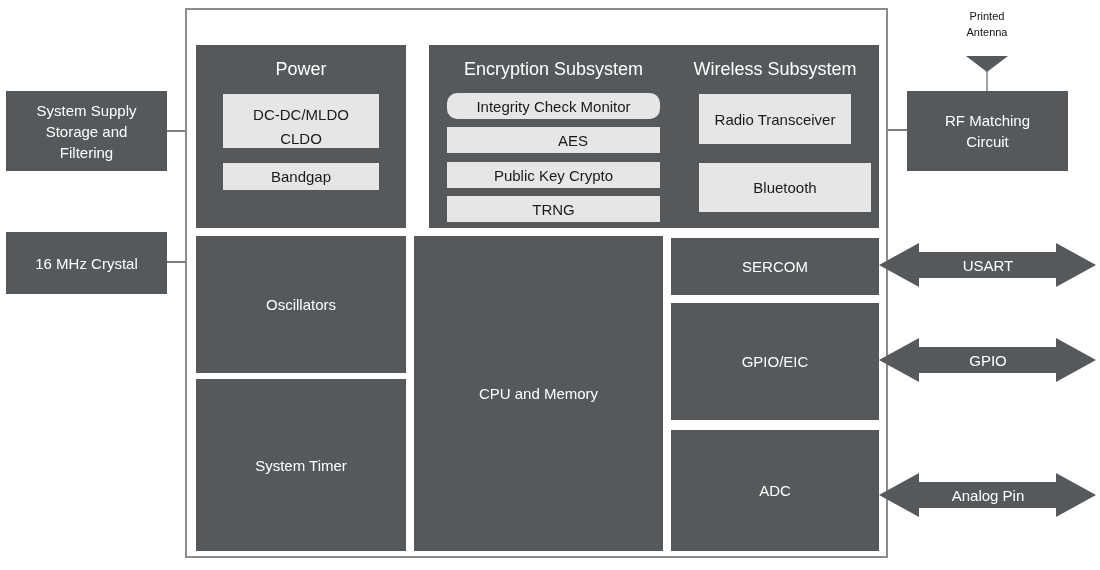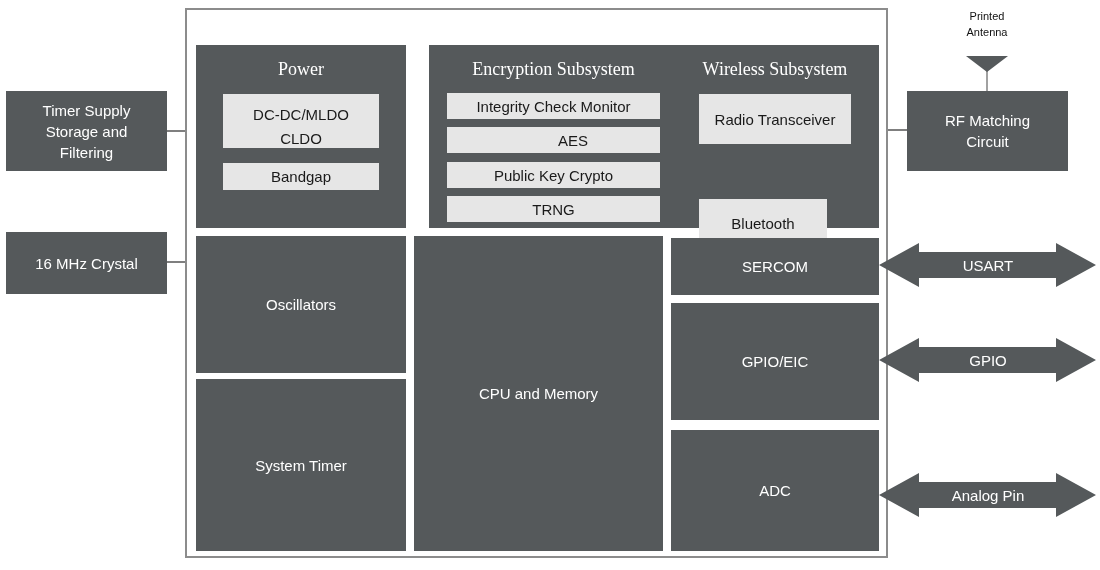--- a/index.html
+++ b/index.html
@@ -14,21 +14,21 @@
     display:flex; align-items:center; justify-content:center;
     text-align:center; font-size:15px; line-height:1.4;
   }
   .prewrap { white-space:pre-line; }
   .outline {
     position:absolute; box-sizing:border-box;
     border:2px solid #8c8c8c; background:#ffffff;
   }
   .col-title {
     position:absolute; top:12px; left:0; right:0;
-    text-align:center; font-size:18px; color:#ffffff;font-family:Liberation Serif, serif;
+    text-align:center; font-size:18px; color:#ffffff;
   }
   .light-item {
     position:absolute; box-sizing:border-box;
     background:#e6e6e6; color:#1a1a1a;
     display:flex; align-items:center; justify-content:center;
     text-align:center; font-size:15px;
   }
   .hline { position:absolute; height:2px; background:#7f7f7f; }
   .antenna-label {
     position:absolute; color:#111111; font-size:11px; line-height:1.45;
@@ -38,51 +38,51 @@
   .arrow-label {
     fill:#ffffff; font-family:"Liberation Sans", sans-serif; font-size:15px;
     text-anchor:middle; dominant-baseline:central;
   }
 </style>
 </head>
 <body>
 
 <div class="stage">
 
-  <div class="dark prewrap" style="left:6px; top:91px; width:161px; height:80px;">Timer Supply
+  <div class="dark prewrap" style="left:6px; top:91px; width:161px; height:80px;">System Supply
 Storage and
 Filtering</div>
 
   <div class="dark" style="left:6px; top:232px; width:161px; height:62px;">16 MHz Crystal</div>
 
   <div class="hline" style="left:167px; top:130px; width:31px;"></div>
   <div class="hline" style="left:167px; top:261px; width:31px;"></div>
   <div class="hline" style="left:876px; top:129px; width:33px;"></div>
 
   <div class="outline" style="left:185px; top:8px; width:703px; height:550px;"></div>
 
   <div class="dark" style="left:196px; top:45px; width:210px; height:183px;">
     <div class="col-title">Power</div>
     <div class="light-item" style="left:27px; top:49px; width:156px; height:40px;">DC-DC/MLDO</div>
     <div class="light-item" style="left:27px; top:84px; width:156px; height:19px;">CLDO</div>
     <div class="light-item" style="left:27px; top:118px; width:156px; height:27px;">Bandgap</div>
   </div>
 
   <div class="dark" style="left:414px; top:45px; width:249px; height:183px;margin-left:15px;">
     <div class="col-title">Encryption Subsystem</div>
-    <div class="light-item" style="left:18px; top:48px; width:213px; height:26px;">Integrity Check Monitor</div>
+    <div class="light-item" style="left:18px; top:48px; width:213px; height:26px;border-radius:10px;">Integrity Check Monitor</div>
     <div class="light-item" style="left:18px; top:82px; width:213px; height:26px;padding-left:39px;">AES</div>
     <div class="light-item" style="left:18px; top:117px; width:213px; height:26px;">Public Key Crypto</div>
     <div class="light-item" style="left:18px; top:151px; width:213px; height:26px;">TRNG</div>
   </div>
 
   <div class="dark" style="left:671px; top:45px; width:208px; height:183px;padding-left:19px;">
     <div class="col-title">Wireless Subsystem</div>
     <div class="light-item" style="left:28px; top:49px; width:152px; height:50px;">Radio Transceiver</div>
-    <div class="light-item" style="left:28px; top:118px; width:128px; height:49px;margin-top:36px;">Bluetooth</div>
+    <div class="light-item" style="left:28px; top:118px; width:172px; height:49px;">Bluetooth</div>
   </div>
 
   <div class="dark" style="left:196px; top:236px; width:210px; height:137px;">Oscillators</div>
 
   <div class="dark" style="left:196px; top:379px; width:210px; height:172px;">System Timer</div>
 
   <div class="dark" style="left:414px; top:236px; width:249px; height:315px;">CPU and Memory</div>
 
   <div class="dark" style="left:671px; top:238px; width:208px; height:57px;">SERCOM</div>
 

